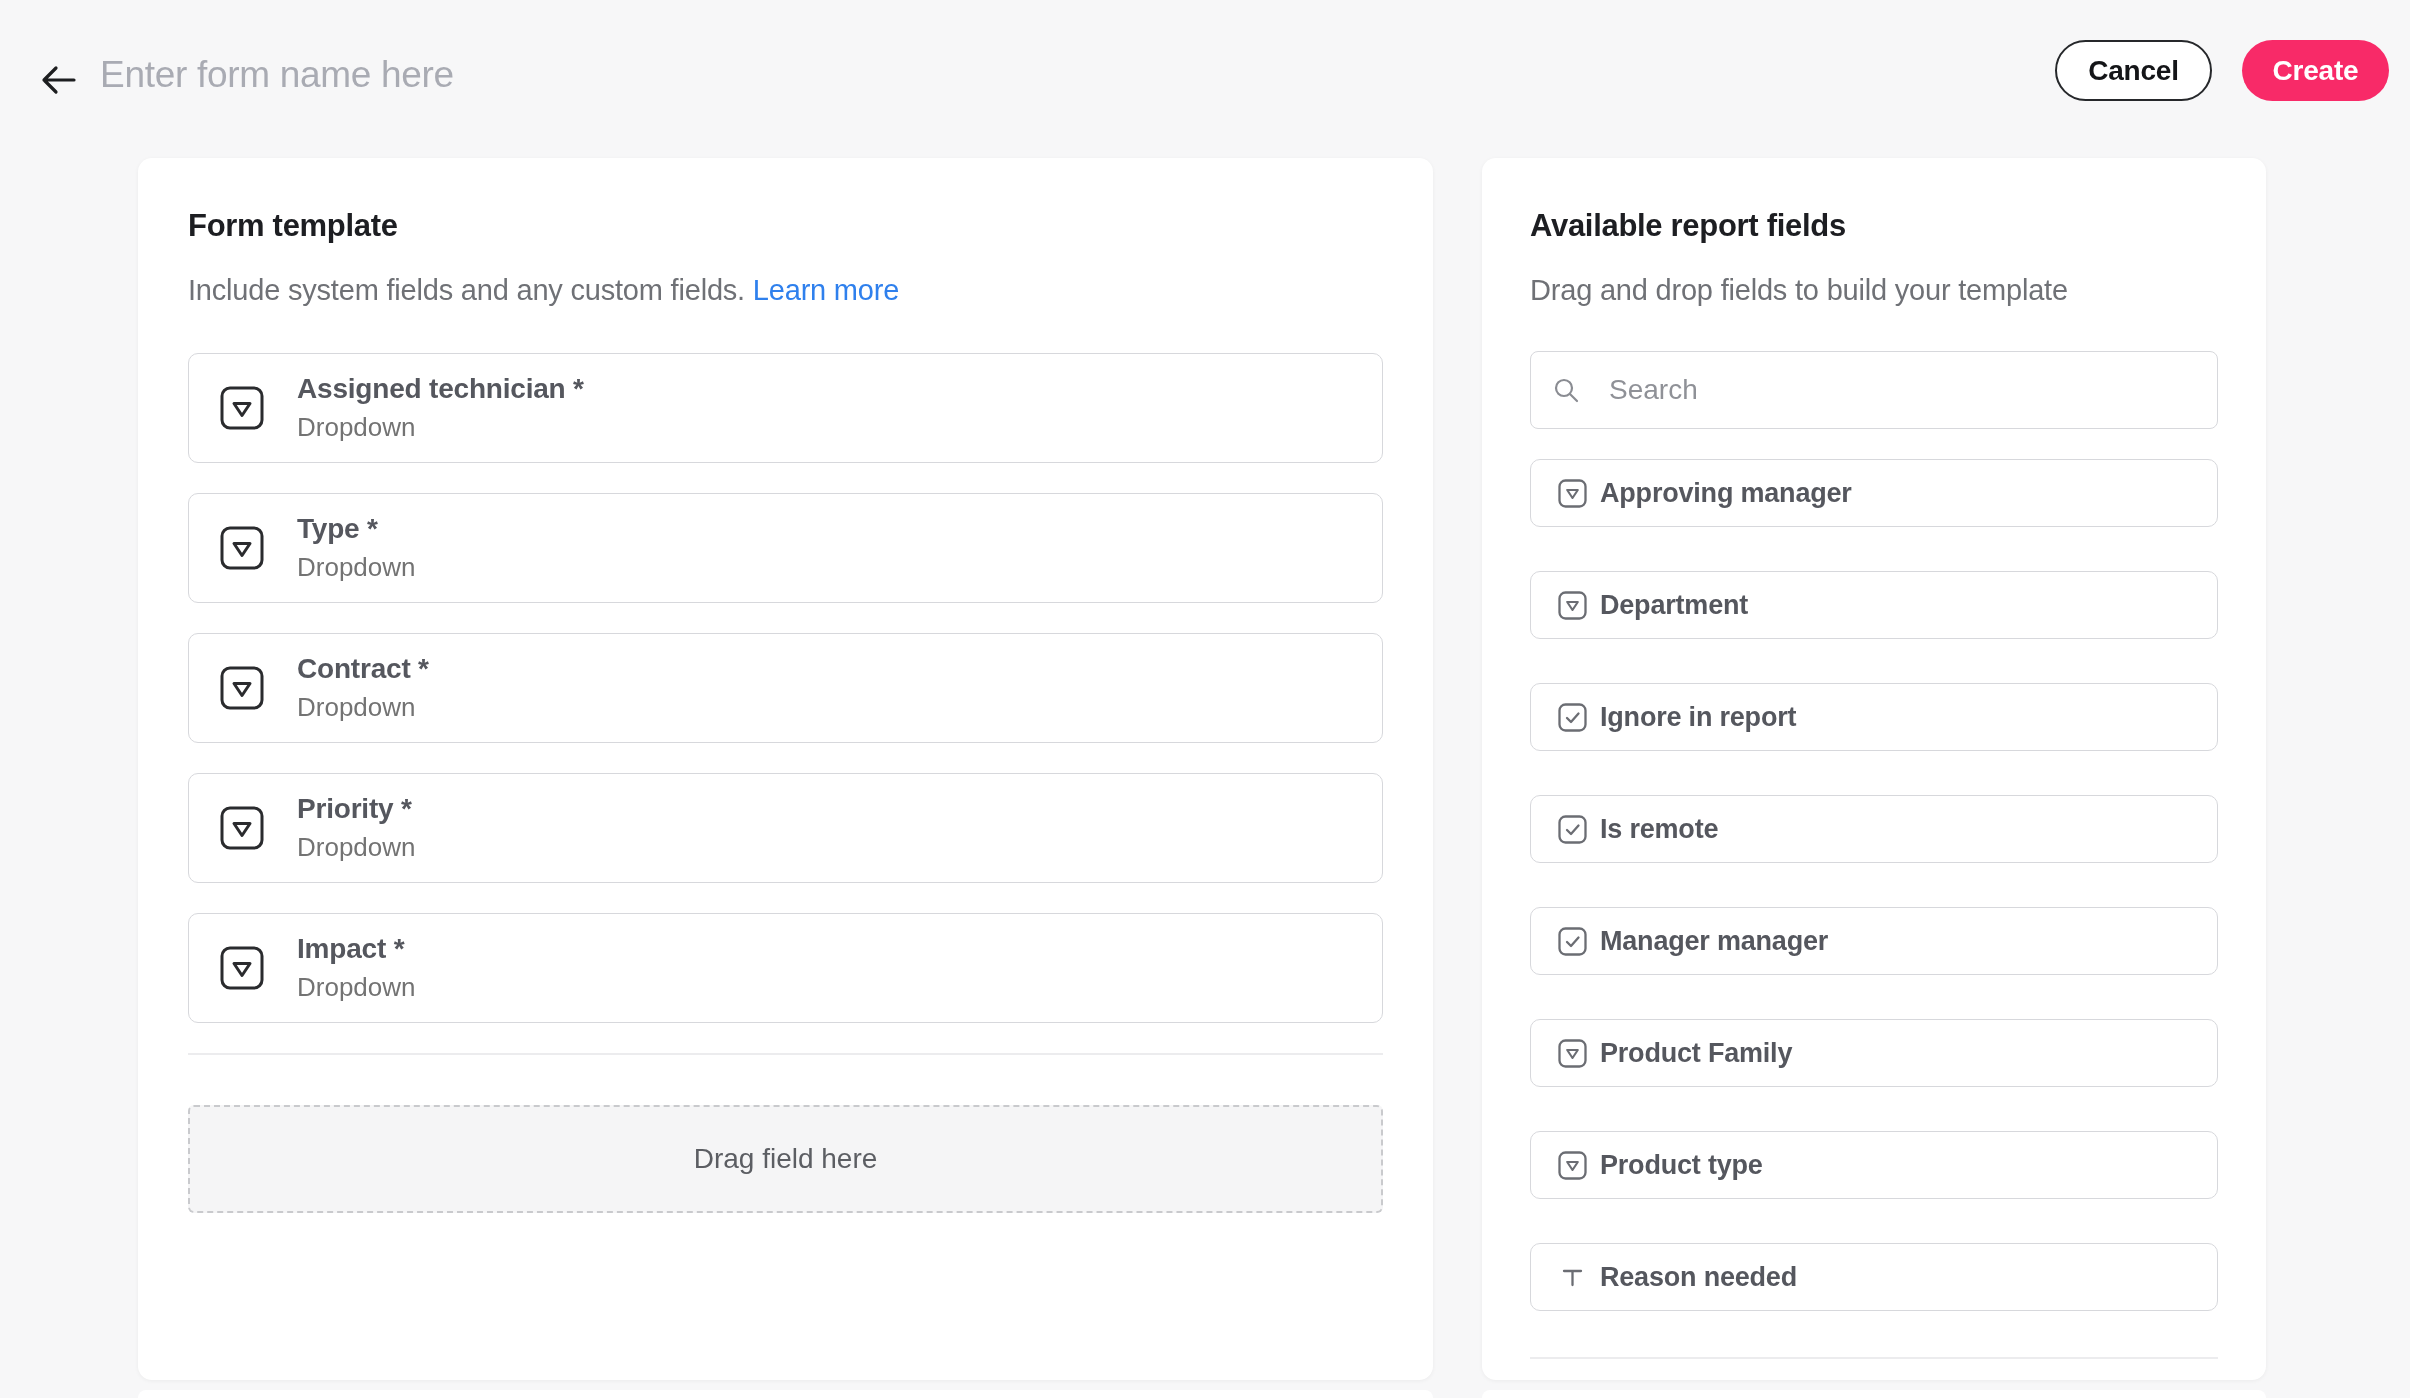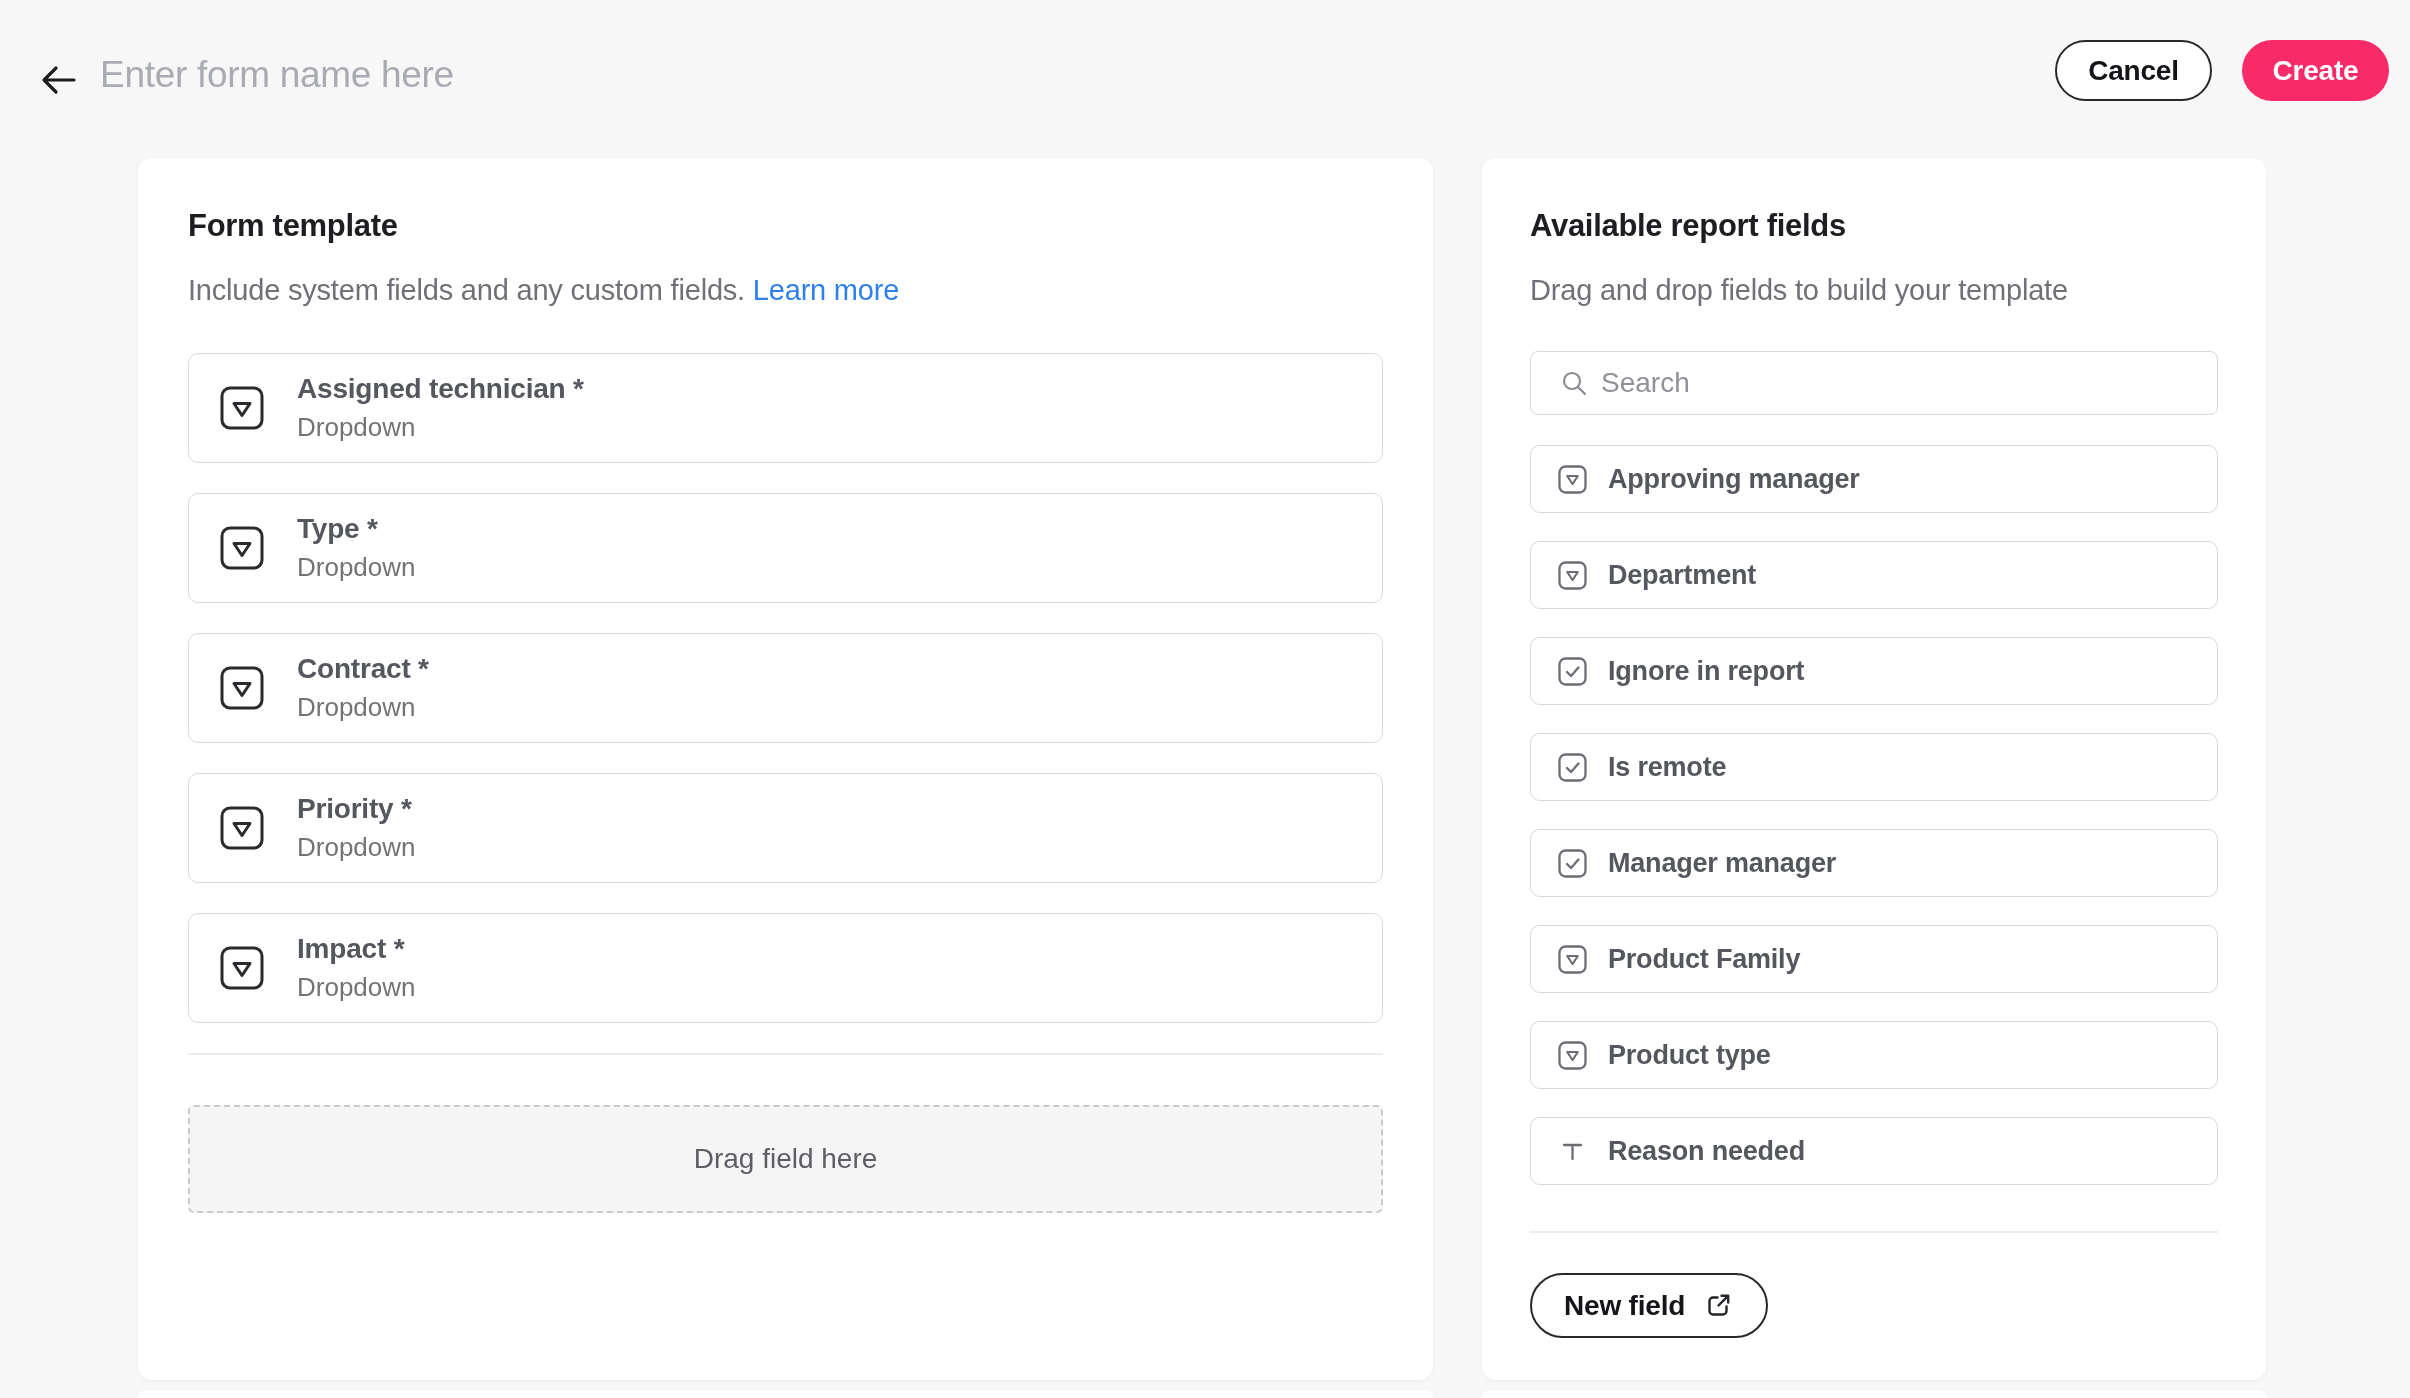--- a/index.html
+++ b/index.html
@@ -68,34 +68,34 @@
 
   .drop-zone {
     margin-top: 50px; height: 108px;
     background: #f5f5f6; border: 2px dashed #c9cacd; border-radius: 6px;
     display: flex; align-items: center; justify-content: center;
   }
   .drop-zone span { font-size: 28px; color: #5c5e63; }
 
   
   .search-box {
-    margin-top: 44px; height: 64px;
+    margin-top: 44px; height: 78px;
     border: 1.5px solid #d7d8dc; border-radius: 8px; background: #fff;
-    display: flex; align-items: center; gap: 12px; padding: 0 28px;
+    display: flex; align-items: center; gap: 28px; padding: 0 20px;
   }
   .search-box input {
     flex: 1; border: none; outline: none; background: transparent;
     font-family: "Liberation Sans", sans-serif; font-size: 28px; color: #3c3d42;
   }
   .search-box input::placeholder { color: #8f9197; opacity: 1; }
 
   .avail-list { margin-top: 30px; }
   .avail-card {
-    display: flex; align-items: center; gap: 20px;
-    height: 68px; margin-bottom: 28px; padding-left: 26px;
+    display: flex; align-items: center; gap: 12px;
+    height: 68px; margin-bottom: 44px; padding-left: 26px;
     border: 1.5px solid #d7d8dc; border-radius: 10px; background: #fff;
     cursor: grab;
   }
   .avail-card .a-label { font-size: 27px; font-weight: bold; color: #55575e; letter-spacing: -0.2px; }
 
   .panel-right .divider { margin-top: 46px; }
 
   .btn-new-field {
     margin-top: 40px;
     display: inline-flex; align-items: center; gap: 18px;

